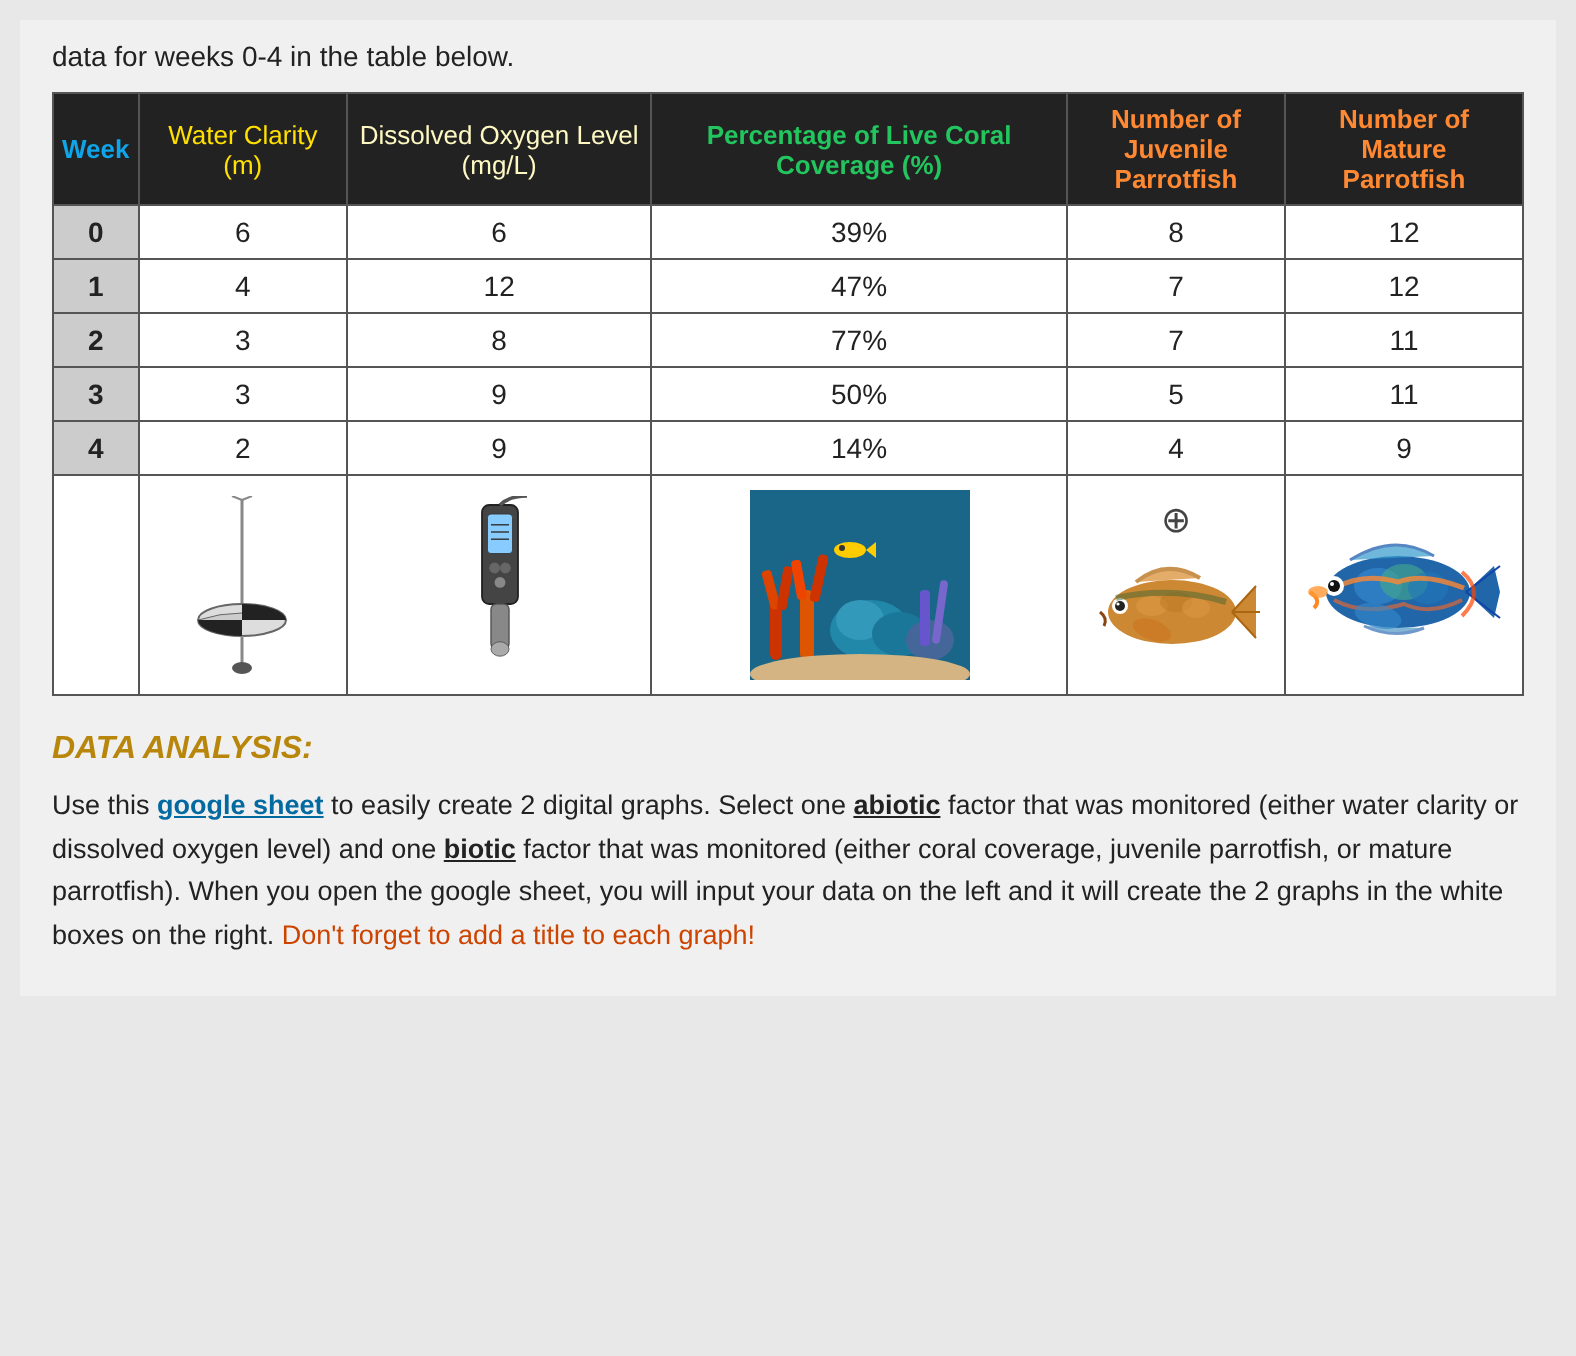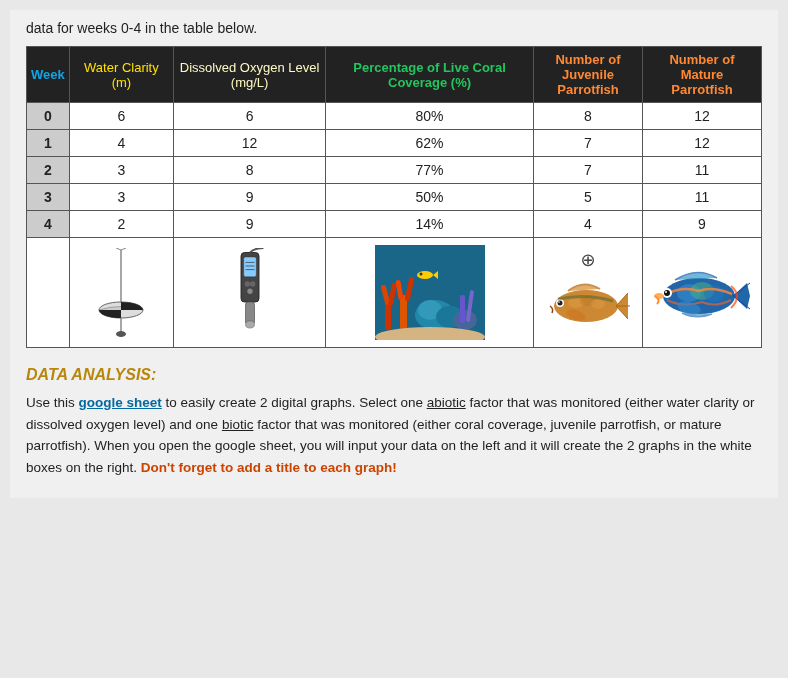--- a/index.html
+++ b/index.html
@@ -110,25 +110,25 @@
       color: #222;
       line-height: 1.6;
     }
     .link-google {
       color: #0369a1;
       text-decoration: underline;
       font-weight: bold;
     }
     .underline-bold {
       text-decoration: underline;
-      font-weight: normal;
+      font-weight: bold;
     }
     .bold-orange {
       color: #cc4400;
-      font-weight: bold;
+      font-weight: normal;
     }
     .crosshair {
       font-size: 18px;
       color: #444;
     }
   </style>
 </head>
 <body>
 
 <div class="page-container">
@@ -155,29 +155,29 @@
           Number of<br>Mature<br>Parrotfish
         </th>
       </tr>
     </thead>
     <tbody>
 
       <tr class="data-row">
         <td class="week-cell">0</td>
         <td>6</td>
         <td>6</td>
-        <td>80%</td>
+        <td>39%</td>
         <td>8</td>
         <td>12</td>
       </tr>
       <tr class="data-row">
         <td class="week-cell">1</td>
         <td>4</td>
         <td>12</td>
-        <td>62%</td>
+        <td>47%</td>
         <td>7</td>
         <td>12</td>
       </tr>
       <tr class="data-row">
         <td class="week-cell">2</td>
         <td>3</td>
         <td>8</td>
         <td>77%</td>
         <td>7</td>
         <td>11</td>

